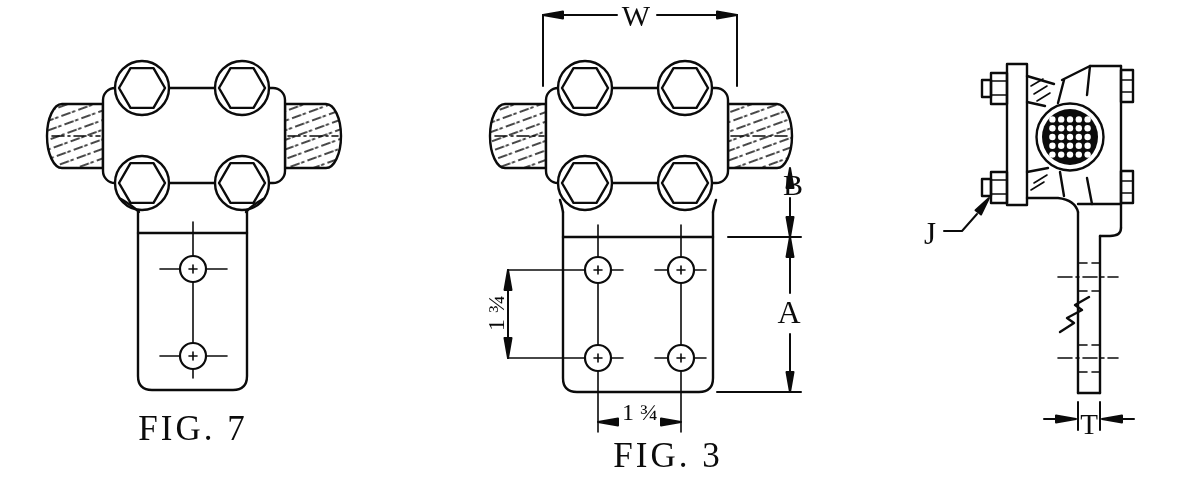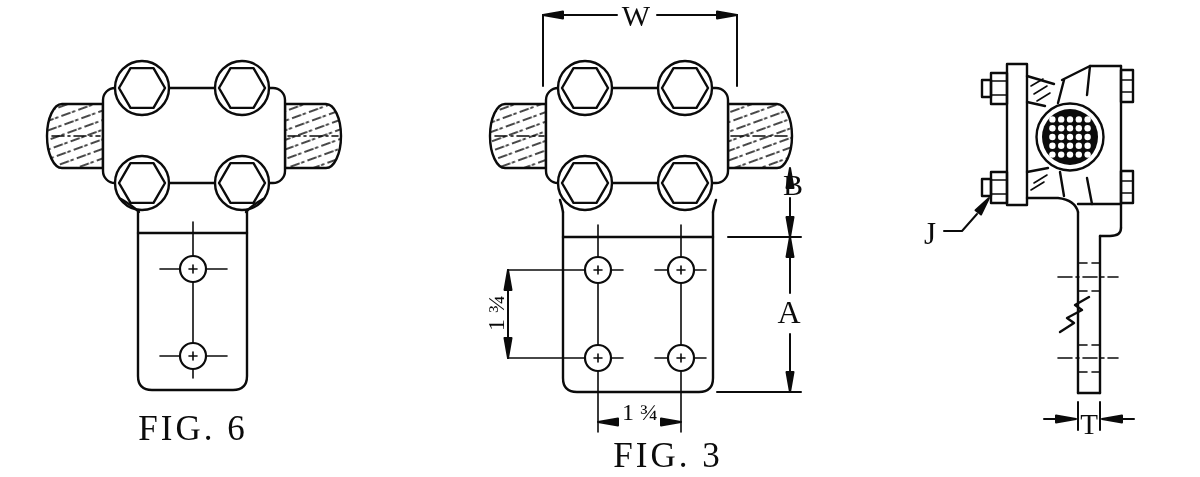--- a/index.html
+++ b/index.html
@@ -220,21 +220,21 @@
       <polygon points="1076,419 1056,415.5 1056,422.5" fill="#0b0b0b"></polygon>
       <polygon points="1102,419 1122,415.5 1122,422.5" fill="#0b0b0b"></polygon>
     </g>
     <g stroke-width="2">
       <path d="M944,231 H962 L977,214"></path>
       <polygon points="989,198 981,214.5 975.5,210.3" fill="#0b0b0b"></polygon>
     </g>
   </g>
 </svg>
 
-<div class="lbl caption" style="left:193px;top:428px;font-size:35px">FIG. 6</div>
+<div class="lbl caption" style="left:193px;top:428px;font-size:35px">FIG. 7</div>
 <div class="lbl caption" style="left:668px;top:455px;font-size:35px">FIG. 3</div>
 <div class="lbl" style="left:636px;top:16px;font-size:30px">W</div>
 <div class="lbl" style="left:793px;top:185px;font-size:30px">B</div>
 <div class="lbl" style="left:789px;top:312px;font-size:32px">A</div>
 <div class="lbl rot" style="left:496px;top:313px;font-size:24px">1 ¾</div>
 <div class="lbl" style="left:640px;top:412px;font-size:24px">1 ¾</div>
 <div class="lbl" style="left:930px;top:233px;font-size:31px">J</div>
 <div class="lbl" style="left:1089px;top:424px;font-size:29px">T</div>
 
 </div>

